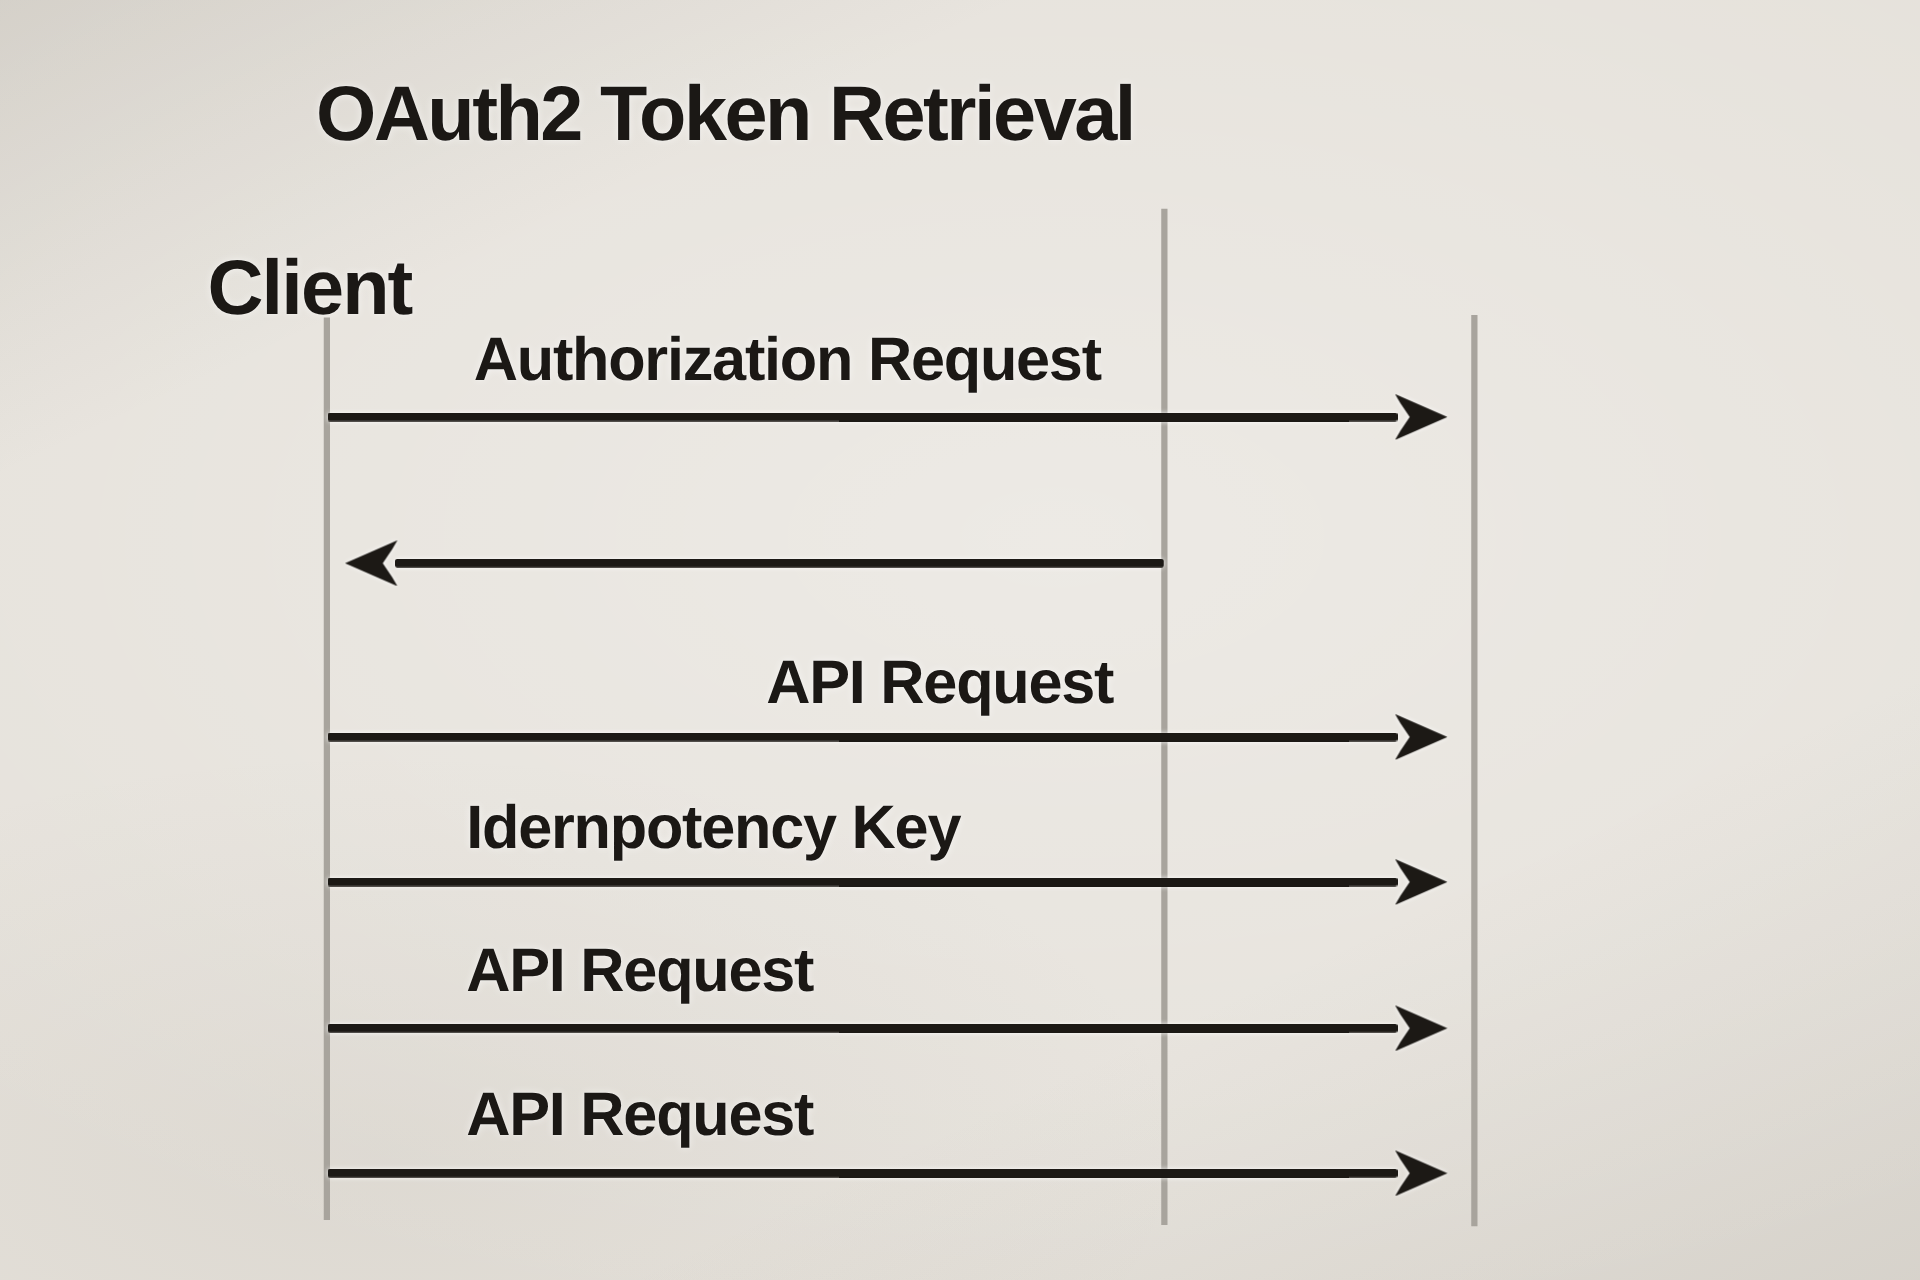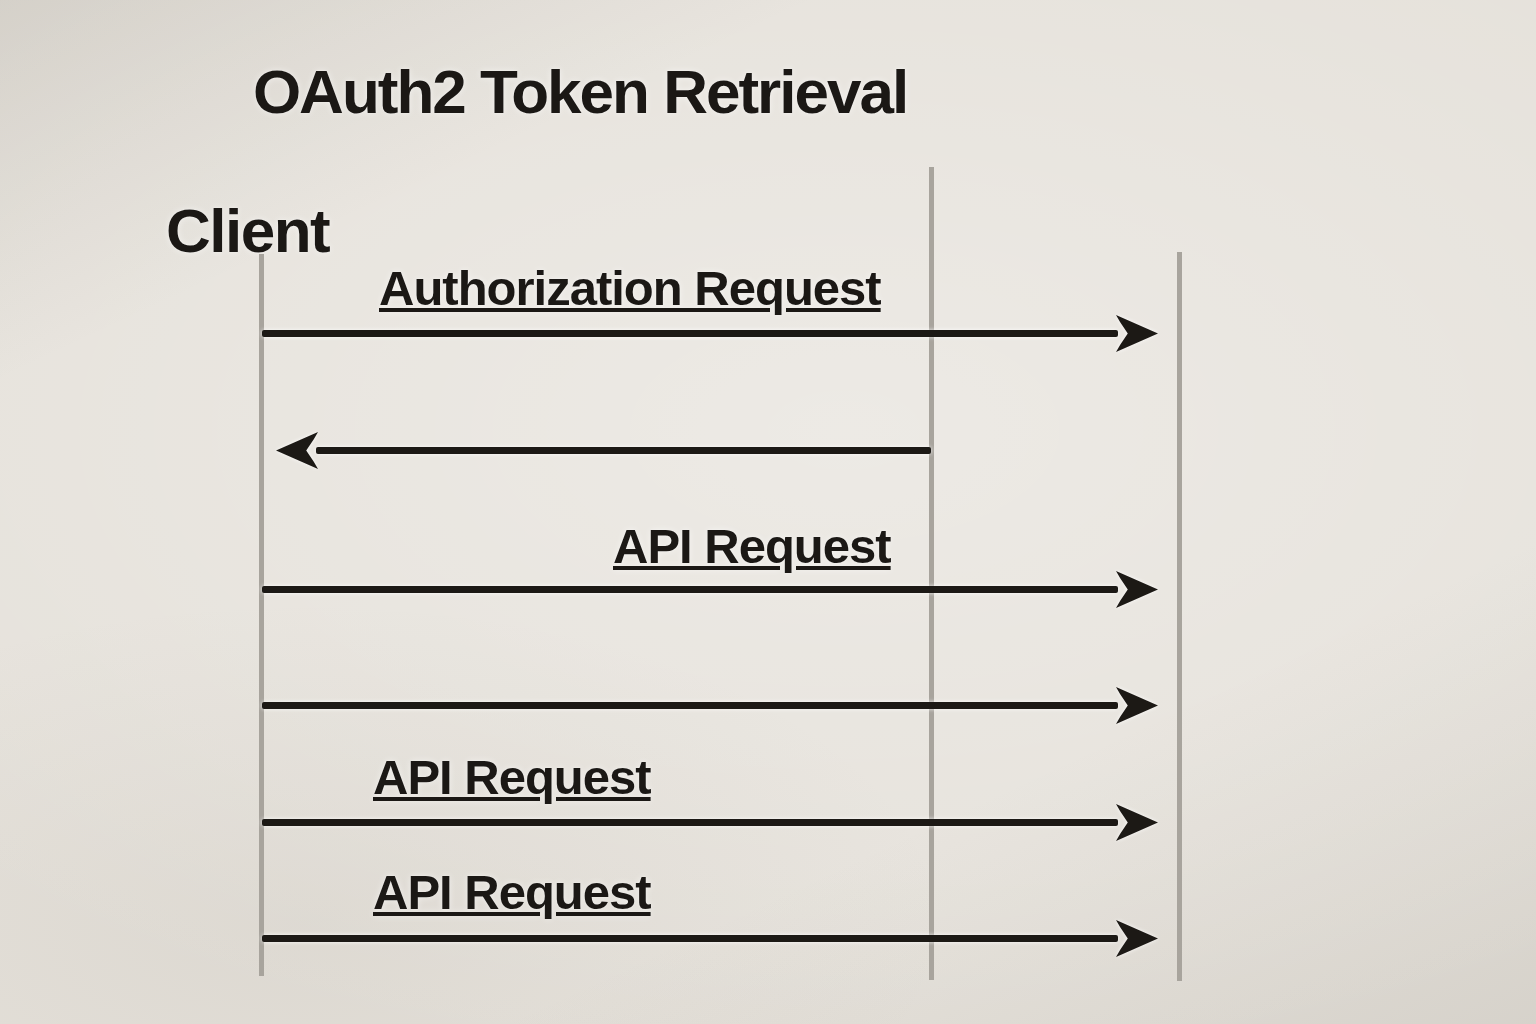--- a/index.html
+++ b/index.html
@@ -37,21 +37,21 @@
   }
   .lifeline.client-line { left: 259px; top: 254px; height: 722px; }
   .lifeline.middle-line { left: 929px; top: 167px; height: 813px; }
   .lifeline.sage-line   { left: 1177px; top: 252px; height: 729px; }
   .note {
     position: absolute; left: 0px; top: 432px; width: 254px;
     text-align: center; font-size: 55px; letter-spacing: -1.5px;
     line-height: 81px;
   }
   .msg-label {
-    position: absolute; font-size: 49px; letter-spacing: -1px; line-height: 1.1; text-decoration: underline;
+    position: absolute; font-size: 49px; letter-spacing: -1px; line-height: 1.1;
   }
   .arrow {
     position: absolute; height: 7px; background: #1c1915; border-radius: 2px;
     filter: drop-shadow(0 0 2px rgba(255,255,255,0.85));
   }
   .arrow.right::after, .arrow.left::before {
     content: ""; position: absolute; top: 50%;
     width: 42px; height: 40px; background: #1c1915;
     transform: translateY(-50%);
   }
@@ -92,20 +92,21 @@
 
 
   <div class="msg-label ink-text m1-label">Authorization Request</div>
   <div class="arrow right m1-arrow"></div>
 
   <div class="arrow left m2-arrow"></div>
 
   <div class="msg-label ink-text m3-label">API Request</div>
   <div class="arrow right m3-arrow"></div>
 
+  <div class="msg-label ink-text m4-label">Idernpotency Key</div>
   <div class="arrow right m4-arrow"></div>
 
   <div class="msg-label ink-text m5-label">API Request</div>
   <div class="arrow right m5-arrow"></div>
 
   <div class="msg-label ink-text m6-label">API Request</div>
   <div class="arrow right m6-arrow"></div>
 
 </div>
 

